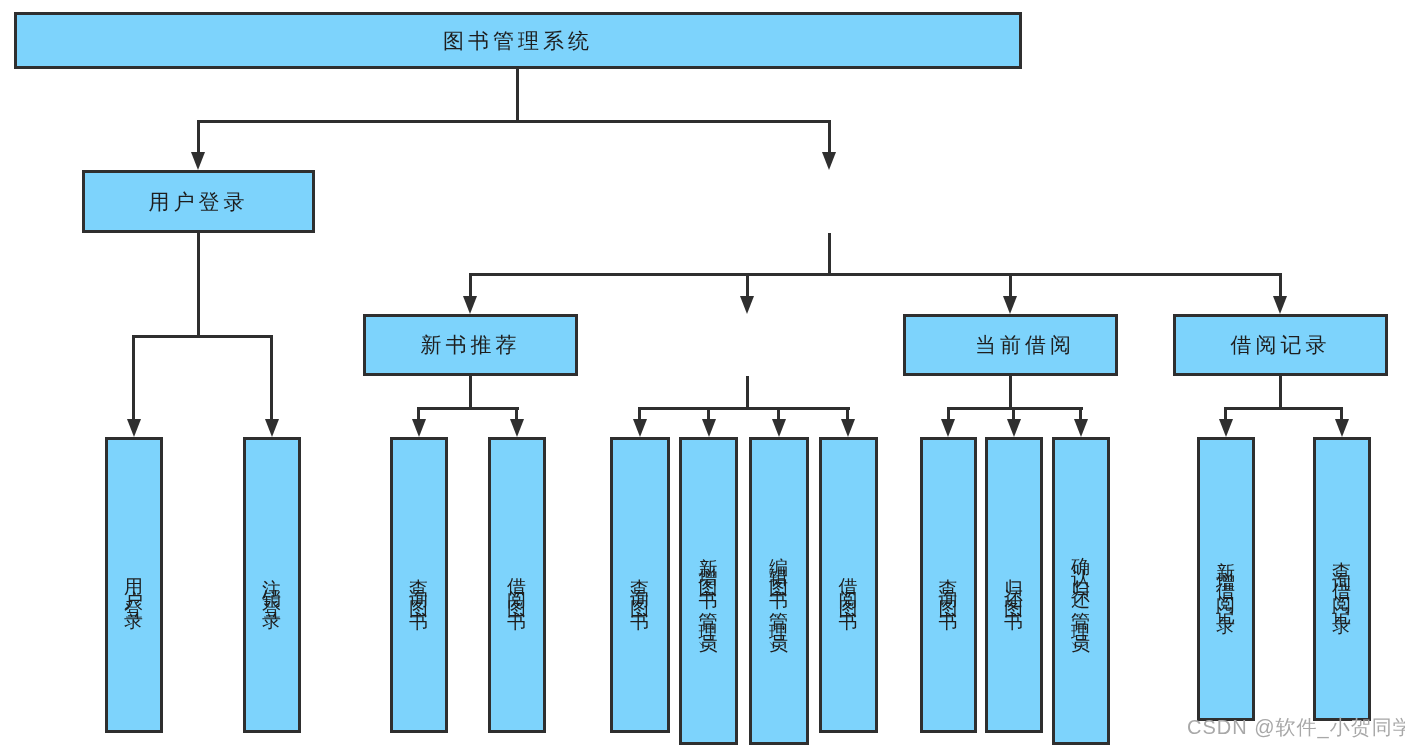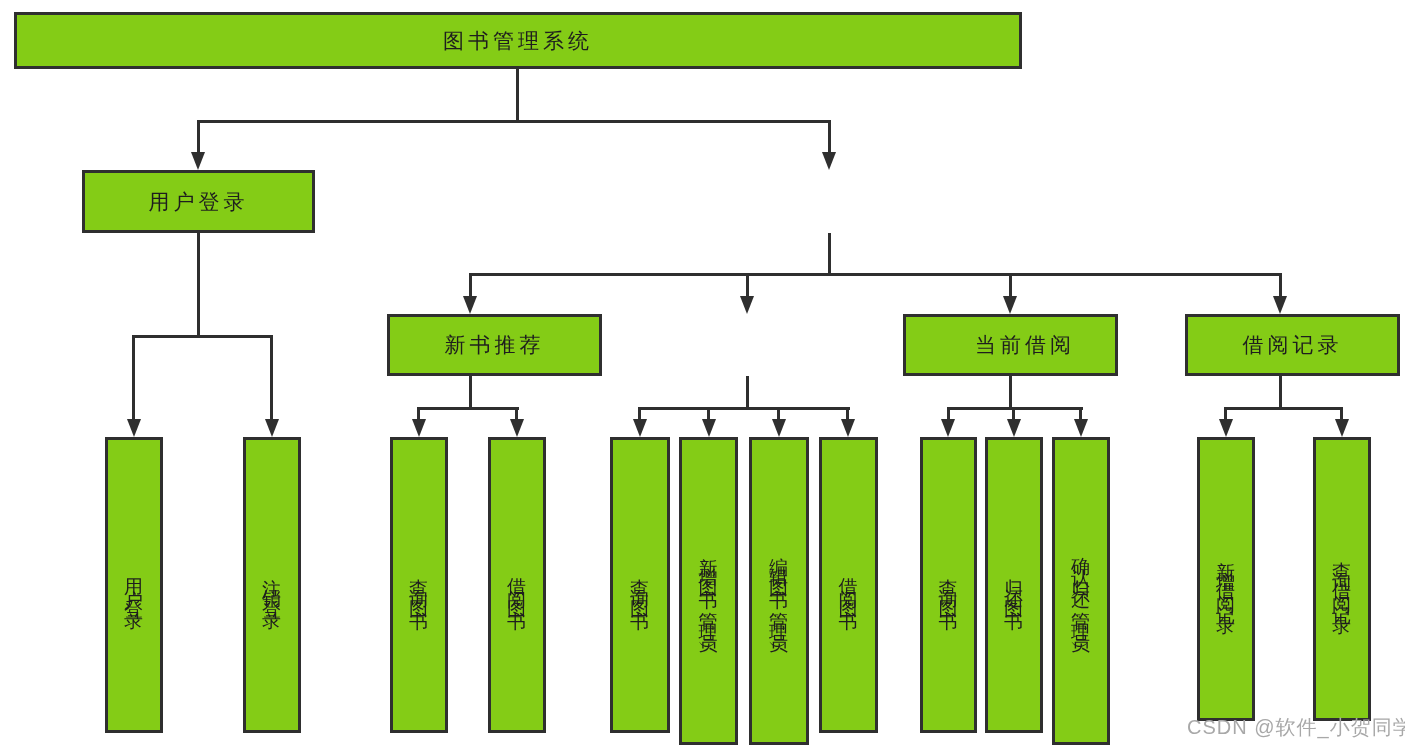--- a/index.html
+++ b/index.html
@@ -11,21 +11,21 @@
   .canvas {
     position: relative;
     width: 1405px;
     height: 747px;
     background: var(--bg-color, #ffffff);
     overflow: hidden;
   }
   .node {
     position: absolute;
     border: 3px solid var(--line-color, #2f2f2f);
-    background: #84cc16;
+    background: #7dd3fc;
     display: flex;
     align-items: center;
     justify-content: center;
     color: var(--text-color, #1e1e1e);
   }
   .hbox {
     font-size: 21px;
     letter-spacing: 4px;
     white-space: nowrap;
   }
@@ -85,23 +85,23 @@
   <div class="line" style="left:469px; top:273px; width:813px; height:3px;"></div>
   <div class="line" style="left:469px; top:273px; width:3px; height:25px;"></div>
   <div class="arrowhead" style="left:463px; top:296px;"></div>
   <div class="line" style="left:746px; top:273px; width:3px; height:25px;"></div>
   <div class="arrowhead" style="left:740px; top:296px;"></div>
   <div class="line" style="left:1009px; top:273px; width:3px; height:25px;"></div>
   <div class="arrowhead" style="left:1003px; top:296px;"></div>
   <div class="line" style="left:1279px; top:273px; width:3px; height:25px;"></div>
   <div class="arrowhead" style="left:1273px; top:296px;"></div>
 
-  <div class="node hbox" style="left:363px; top:314px; width:215px; height:62px;margin-left:24px;">新书推荐</div>
+  <div class="node hbox" style="left:363px; top:314px; width:215px; height:62px;">新书推荐</div>
   <div class="node hbox" style="left:903px; top:314px; width:215px; height:62px;padding-left:29px;">当前借阅</div>
-  <div class="node hbox" style="left:1173px; top:314px; width:215px; height:62px;margin-left:12px;">借阅记录</div>
+  <div class="node hbox" style="left:1173px; top:314px; width:215px; height:62px;">借阅记录</div>
 
   <div class="line" style="left:469px; top:376px; width:3px; height:33px;"></div>
   <div class="line" style="left:417px; top:407px; width:102px; height:3px;"></div>
   <div class="line" style="left:417px; top:407px; width:3px; height:16px;"></div>
   <div class="arrowhead" style="left:412px; top:419px;"></div>
   <div class="line" style="left:515px; top:407px; width:3px; height:16px;"></div>
   <div class="arrowhead" style="left:510px; top:419px;"></div>
 
   <div class="line" style="left:746px; top:376px; width:3px; height:33px;"></div>
   <div class="line" style="left:638px; top:407px; width:212px; height:3px;"></div>

